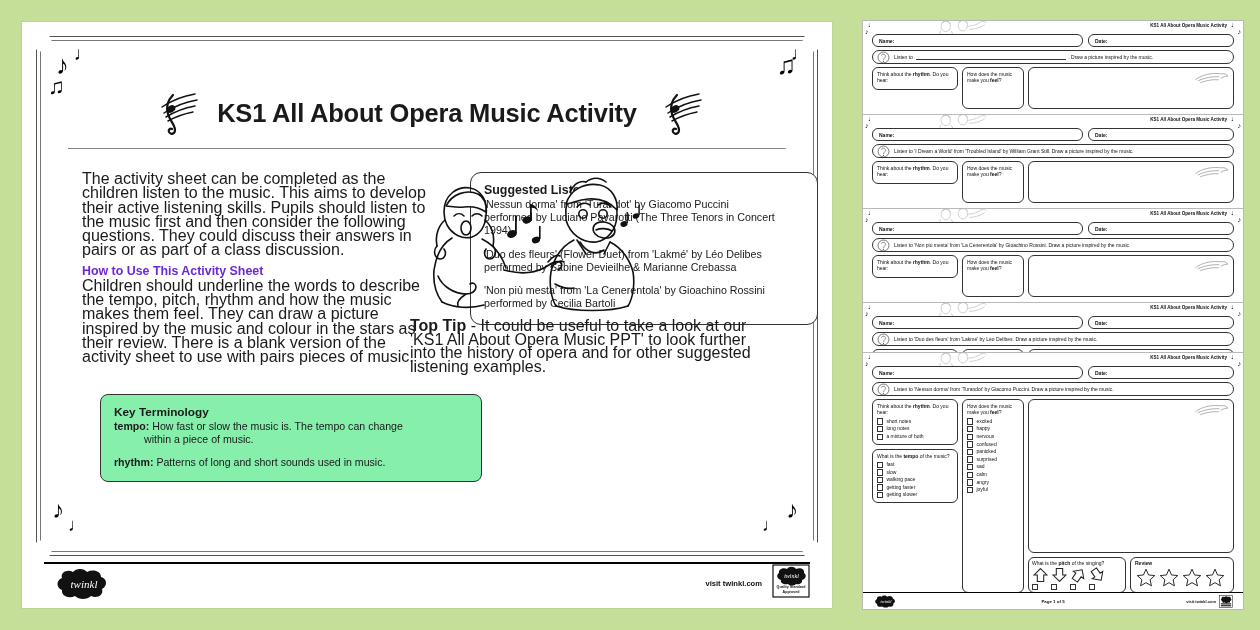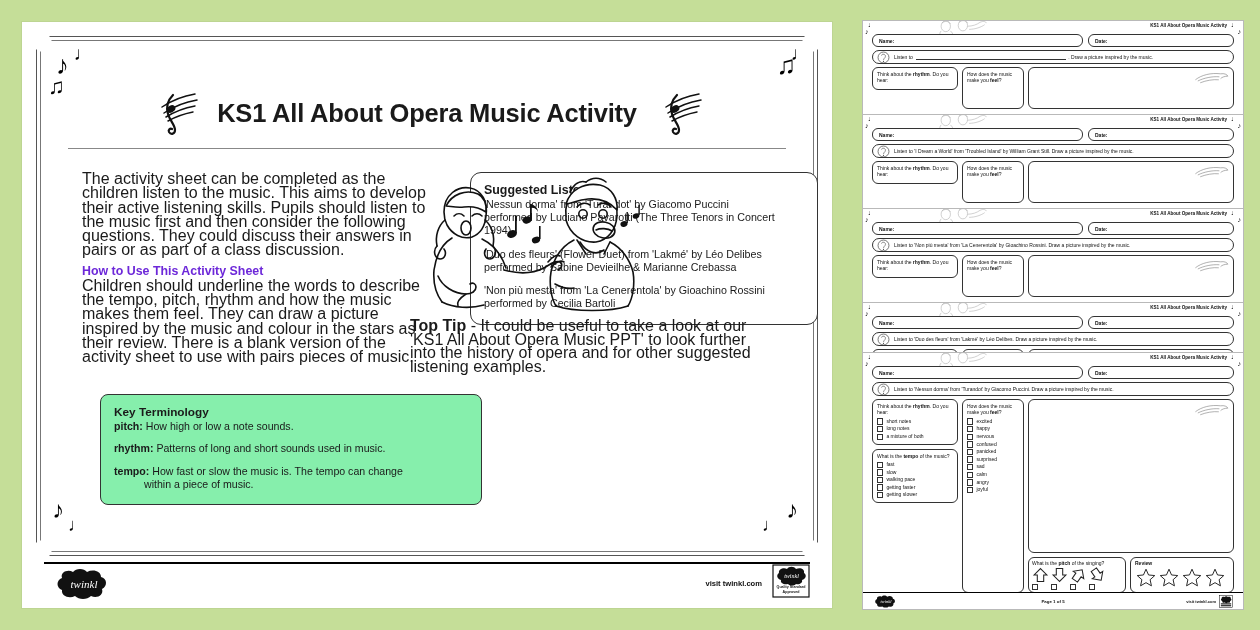--- a/index.html
+++ b/index.html
@@ -214,28 +214,25 @@
     <div id="col-left">
       <p class="body-p">The activity sheet can be completed as the children listen to the music. This aims to develop their active listening skills. Pupils should listen to the music first and then consider the following questions. They could discuss their answers in pairs or as part of a class discussion.</p>
 
 
       <h3 class="sub-head">How to Use This Activity Sheet</h3>
       <p class="body-p">Children should underline the words to describe the tempo, pitch, rhythm and how the music makes them feel. They can draw a picture inspired by the music and colour in the stars as their review. There is a blank version of the activity sheet to use with pairs pieces of music.</p>
 
       <div id="key-term">
         <h4>Key Terminology</h4>
         <p class="term">
-          <b>pitch:</b><span> How high or low a note sounds.</span>
+          <b>tempo:</b><span> How fast or slow the music is. The tempo can change</span>
+          <span class="indent">within a piece of music.</span>
         </p>
         <p class="term">
           <b>rhythm:</b><span> Patterns of long and short sounds used in music.</span>
-        </p>
-        <p class="term">
-          <b>tempo:</b><span> How fast or slow the music is. The tempo can change</span>
-          <span class="indent">within a piece of music.</span>
         </p>
       </div>
     </div>
 
     <div id="col-right">
       <div id="listening">
         <h4>Suggested Listening</h4>
         <p class="listen-item">
           <span>'Nessun dorma' from 'Turandot' by Giacomo Puccini</span><br>
           <span>performed by Luciano Pavarotti (The Three Tenors in Concert 1994)</span>

